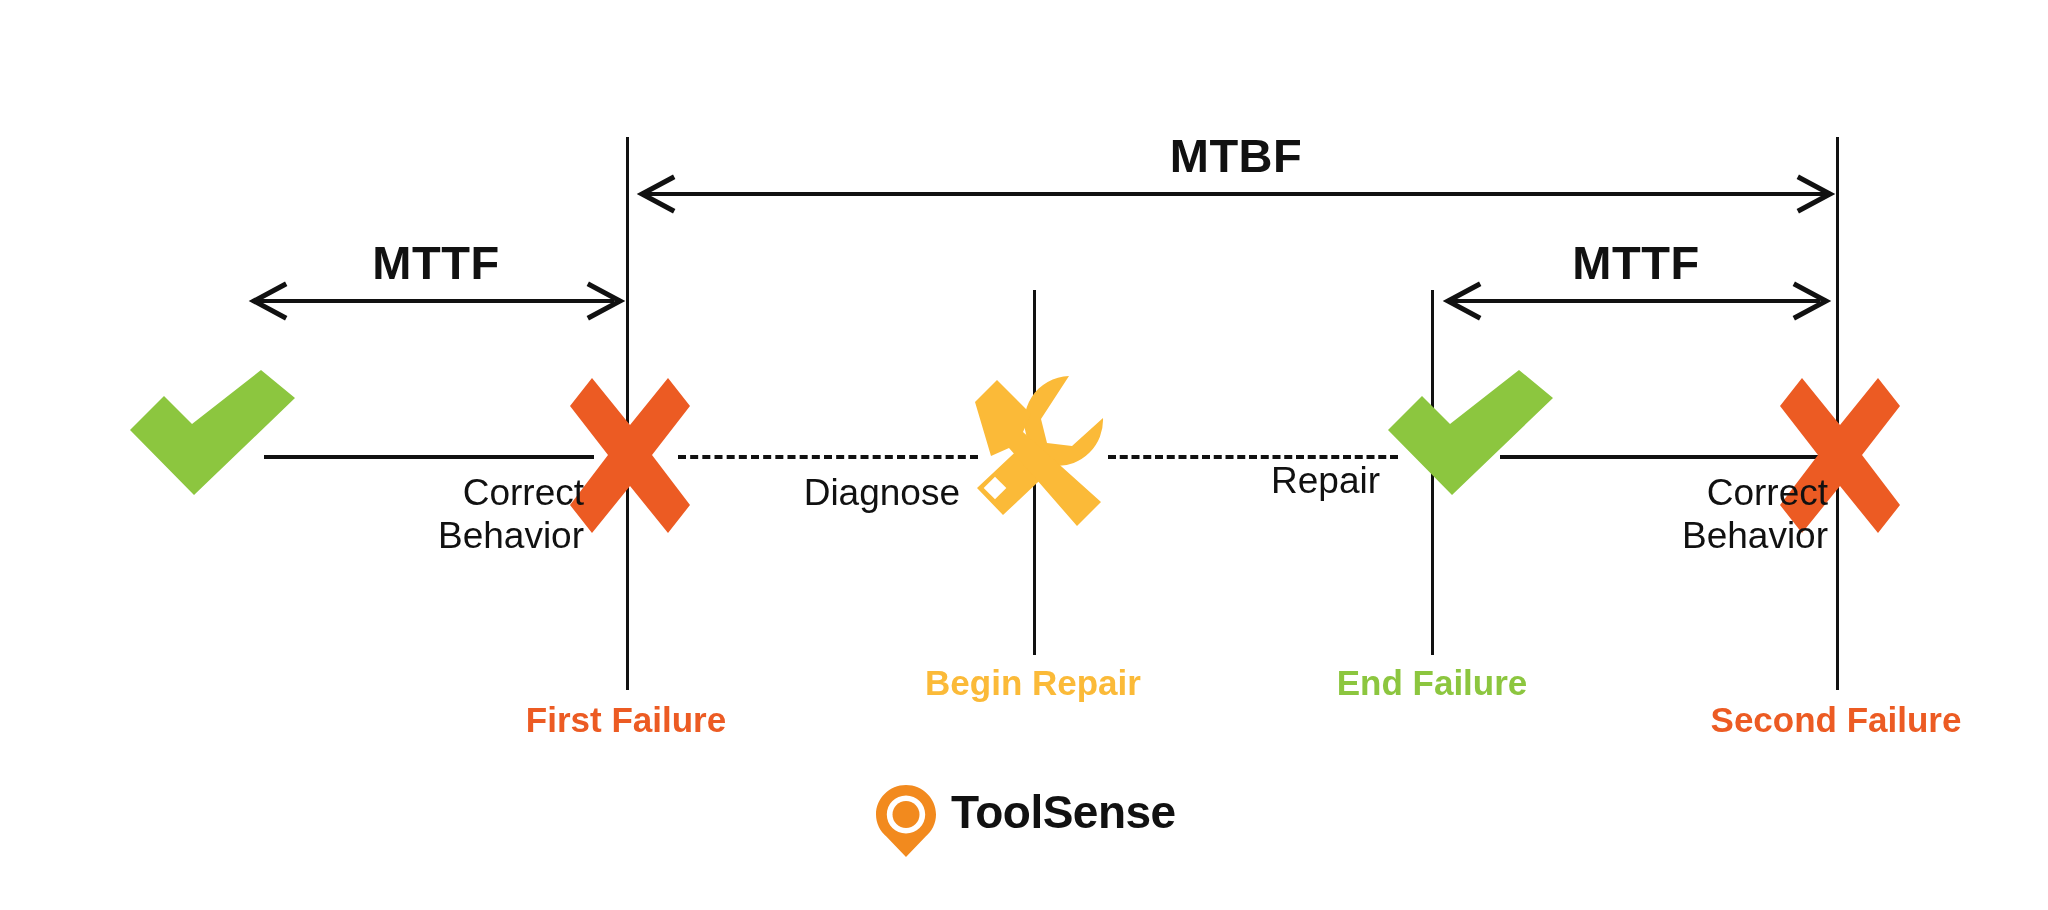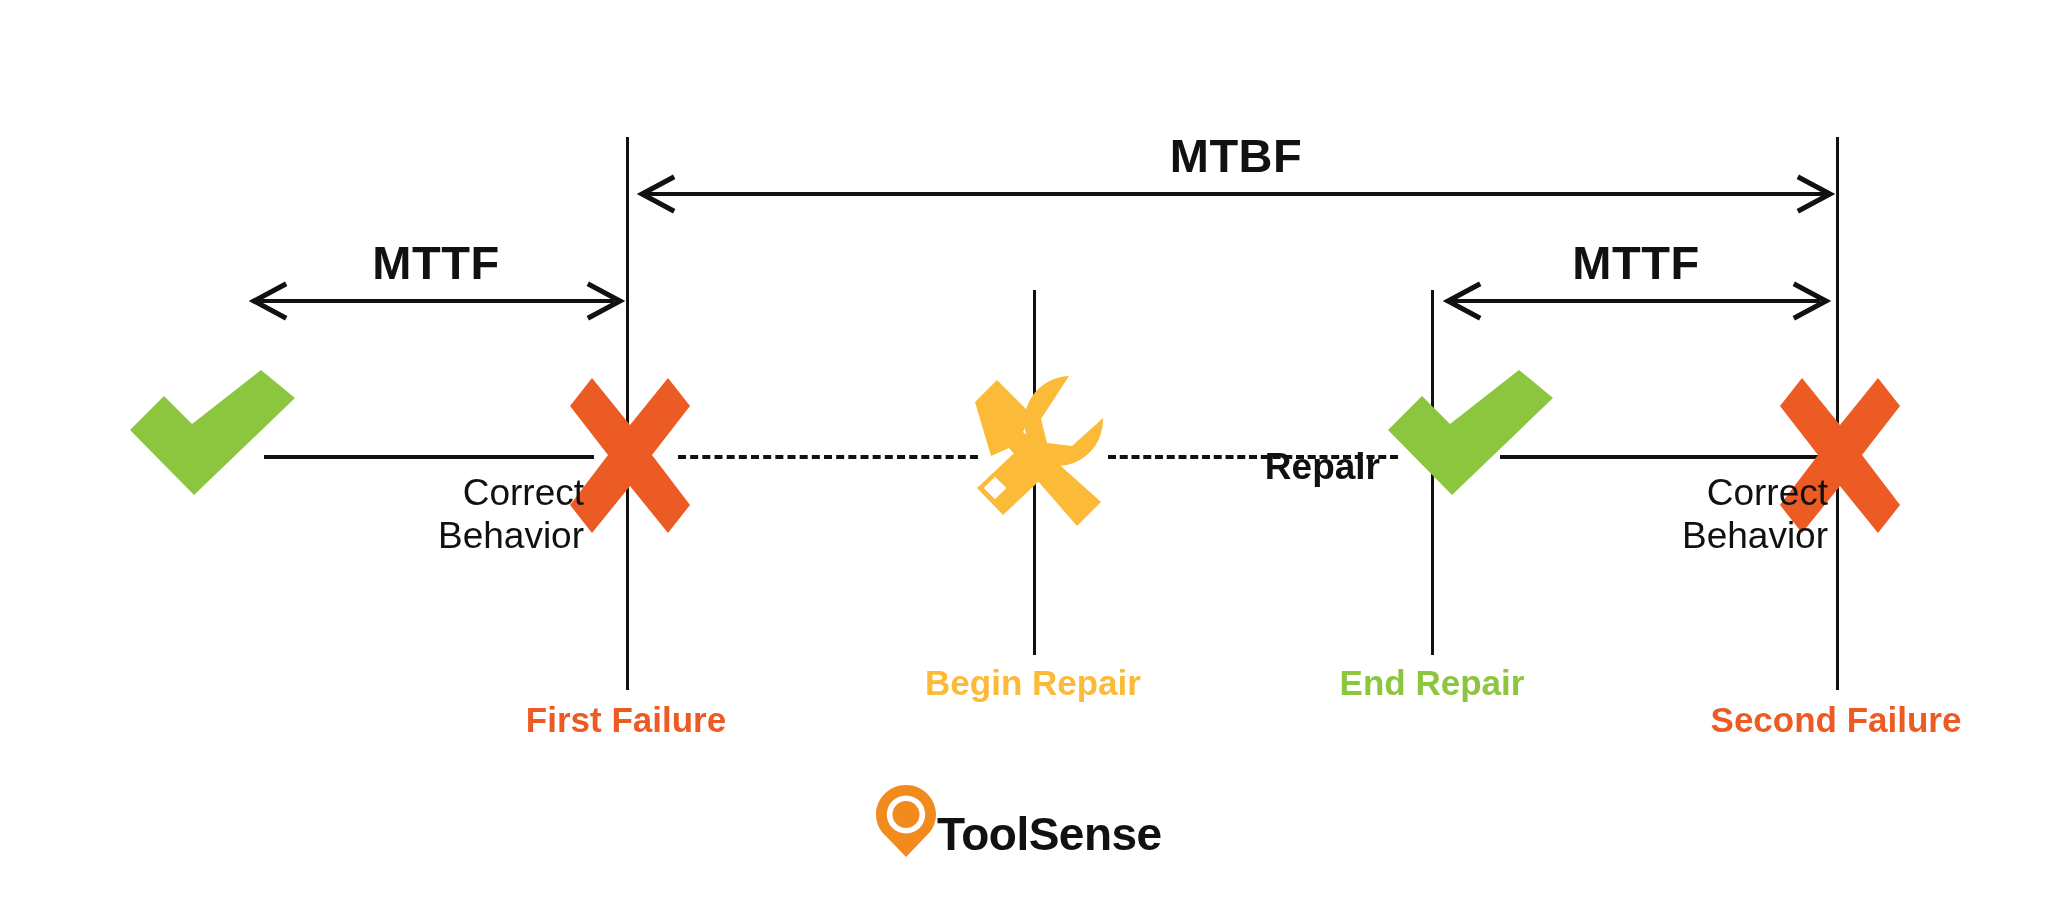--- a/index.html
+++ b/index.html
@@ -72,22 +72,22 @@
     text-align: center;
     font-weight: bold;
     font-size: 35px;
     white-space: nowrap;
   }
 
   
   #logo {
     position: absolute;
     display: flex;
-    align-items: flex-end;
-    gap: 0;
+    align-items: flex-start;
+    gap: 14px;
   }
   #logo .wordmark {
     font-size: 46px;
     font-weight: bold;
     color: #111111;
     letter-spacing: -0.5px;
   }
 </style>
 </head>
 <body>
@@ -190,31 +190,32 @@
 
   <div class="icon" style="left:1780px; top:378px;">
     <svg width="120" height="155" viewBox="0 0 120 155">
       <polygon fill="#EC5B23" points="22,0 60,47 98,0 120,28 82,77 120,127 98,155 60,108 22,155 0,127 38,77 0,28"></polygon>
     </svg>
   </div>
 
   <div class="caption" style="left:284px; top:472px; width:300px;">Correct
 Behavior</div>
 
-
-  <div class="caption" style="left:1130px; top:446px; width:250px;font-weight:bold;">Repair</div>
+  <div class="caption" style="left:700px; top:472px; width:260px;">Diagnose</div>
+
+  <div class="caption" style="left:1130px; top:460px; width:250px;">Repair</div>
 
   <div class="caption" style="left:1528px; top:472px; width:300px;">Correct
 Behavior</div>
 
   <div class="evlabel" style="left:833px; top:663px; width:400px; color:#FBBA38;">Begin Repair</div>
 
   <div class="evlabel" style="left:406px; top:700px; width:440px; color:#EC5B23;">First Failure</div>
 
-  <div class="evlabel" style="left:1272px; top:663px; width:320px; color:#8CC63F;">End Repair</div>
+  <div class="evlabel" style="left:1272px; top:663px; width:320px; color:#8CC63F;">End Failure</div>
 
   <div class="evlabel" style="left:1586px; top:700px; width:500px; color:#EC5B23;">Second Failure</div>
 
   <div id="logo" style="left:875px; top:785px;">
     <span>
       <svg width="62" height="72" viewBox="0 0 62 72">
 
         <path fill="#F28A1E" d="
           M 31 0
           C 14.5 0 1 13.2 1 29.5

